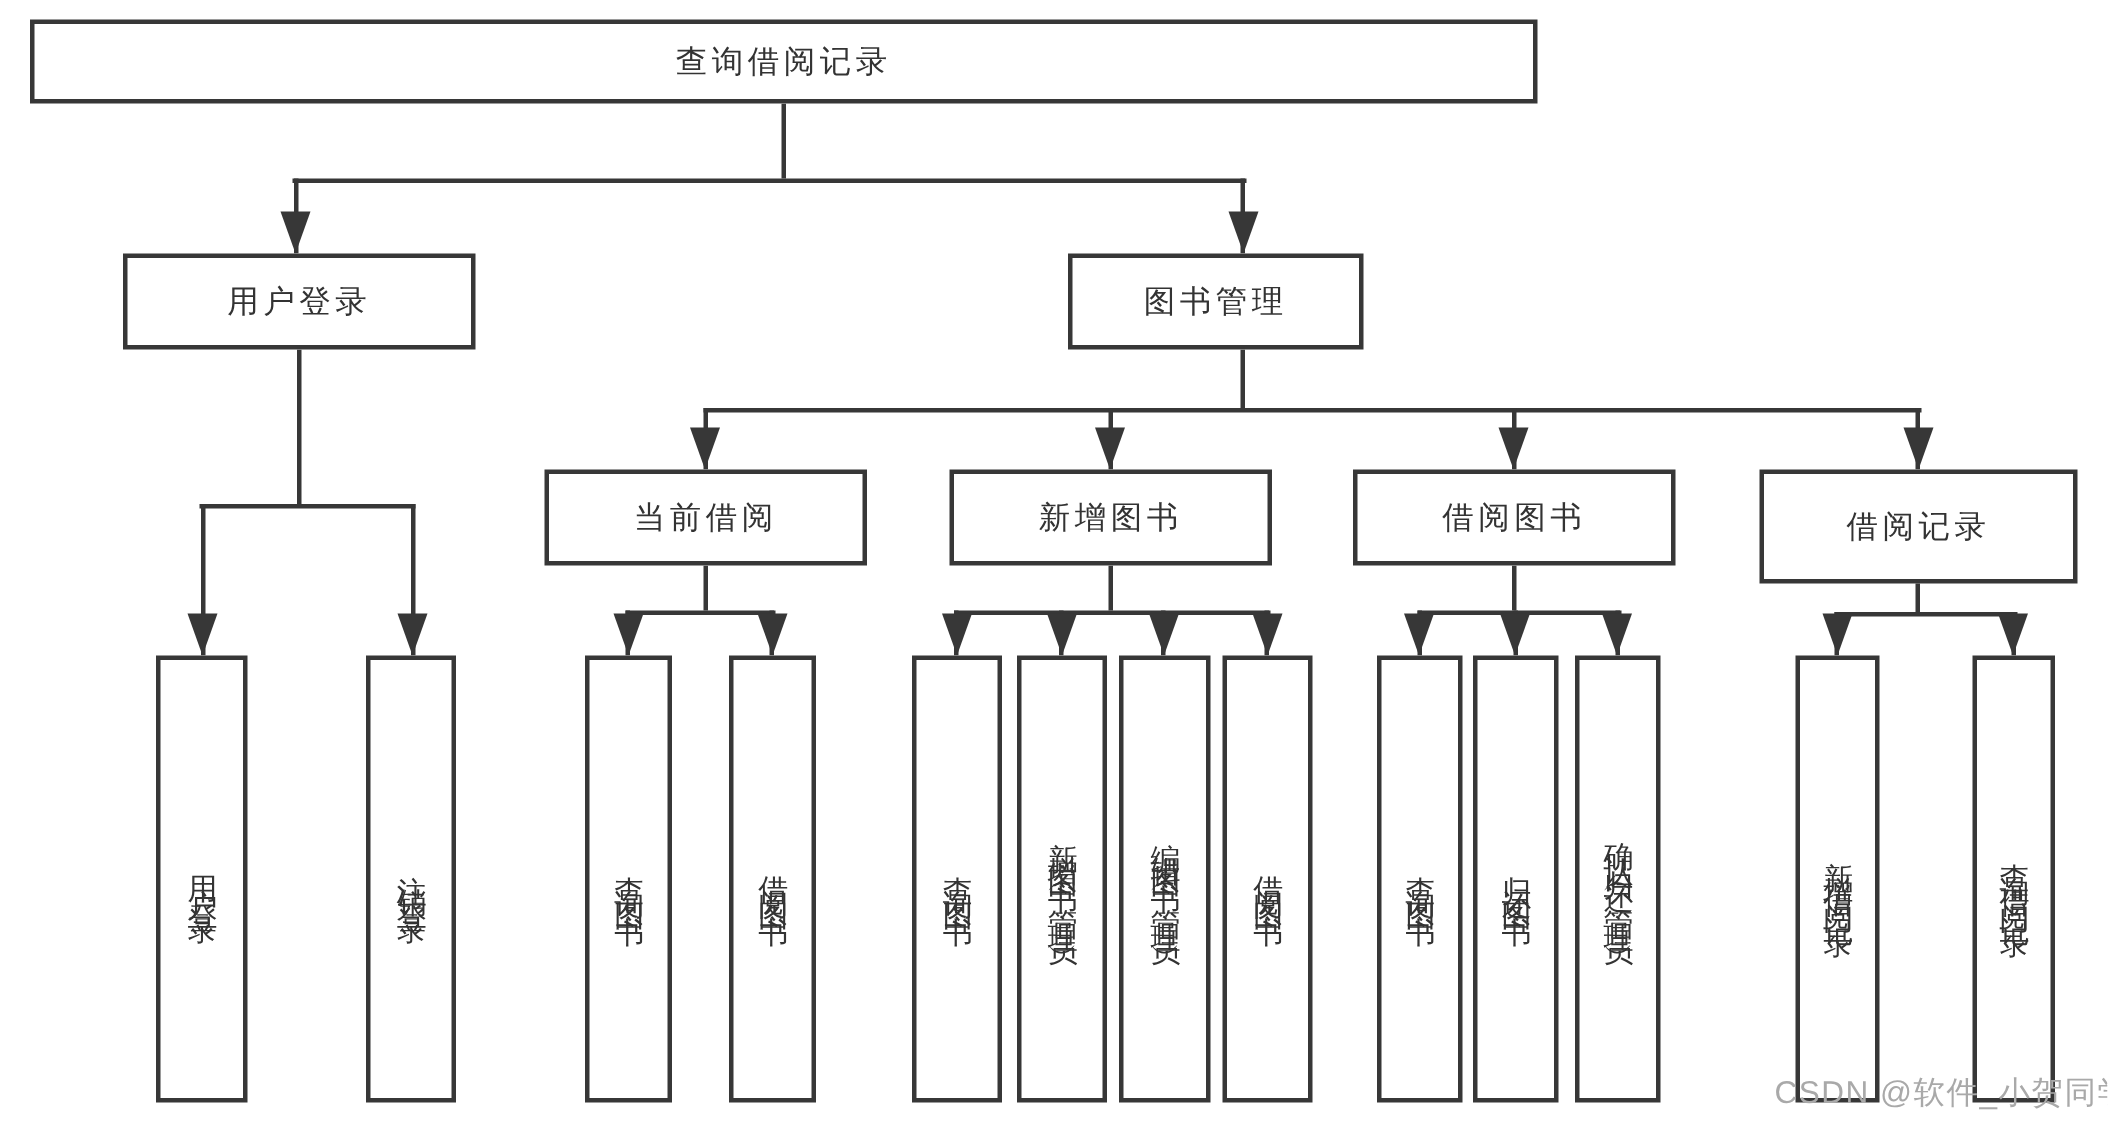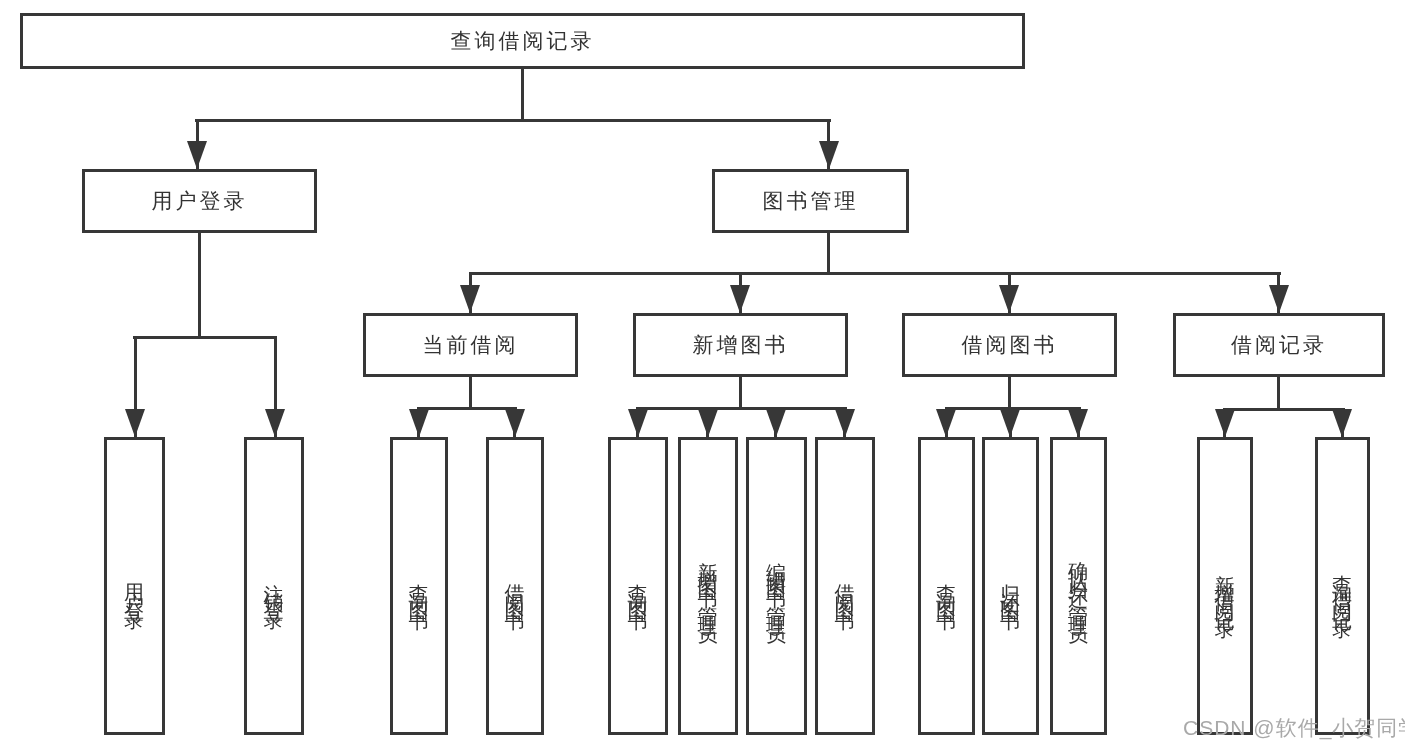--- a/index.html
+++ b/index.html
@@ -130,21 +130,21 @@
   <div class="box" style="left:82px; top:169px; width:235px; height:64px;">用户登录</div>
 
   <div class="box" style="left:712px; top:169px; width:197px; height:64px;">图书管理</div>
 
   <div class="box" style="left:363px; top:313px; width:215px; height:64px;">当前借阅</div>
 
   <div class="box" style="left:633px; top:313px; width:215px; height:64px;">新增图书</div>
 
   <div class="box" style="left:902px; top:313px; width:215px; height:64px;">借阅图书</div>
 
-  <div class="box" style="left:1173px; top:313px; width:212px; height:64px;text-align:right;">借阅记录</div>
+  <div class="box" style="left:1173px; top:313px; width:212px; height:76px;text-align:right;">借阅记录</div>
 
   <div class="box vbox" style="left:104px; top:437px; width:61px; height:298px;">用户登录</div>
 
   <div class="box vbox" style="left:244px; top:437px; width:60px; height:298px;">注销登录</div>
 
   <div class="box vbox" style="left:390px; top:437px; width:58px; height:298px;">查询图书</div>
 
   <div class="box vbox" style="left:486px; top:437px; width:58px; height:298px;">借阅图书</div>
 
   <div class="box vbox" style="left:608px; top:437px; width:60px; height:298px;">查询图书</div>

